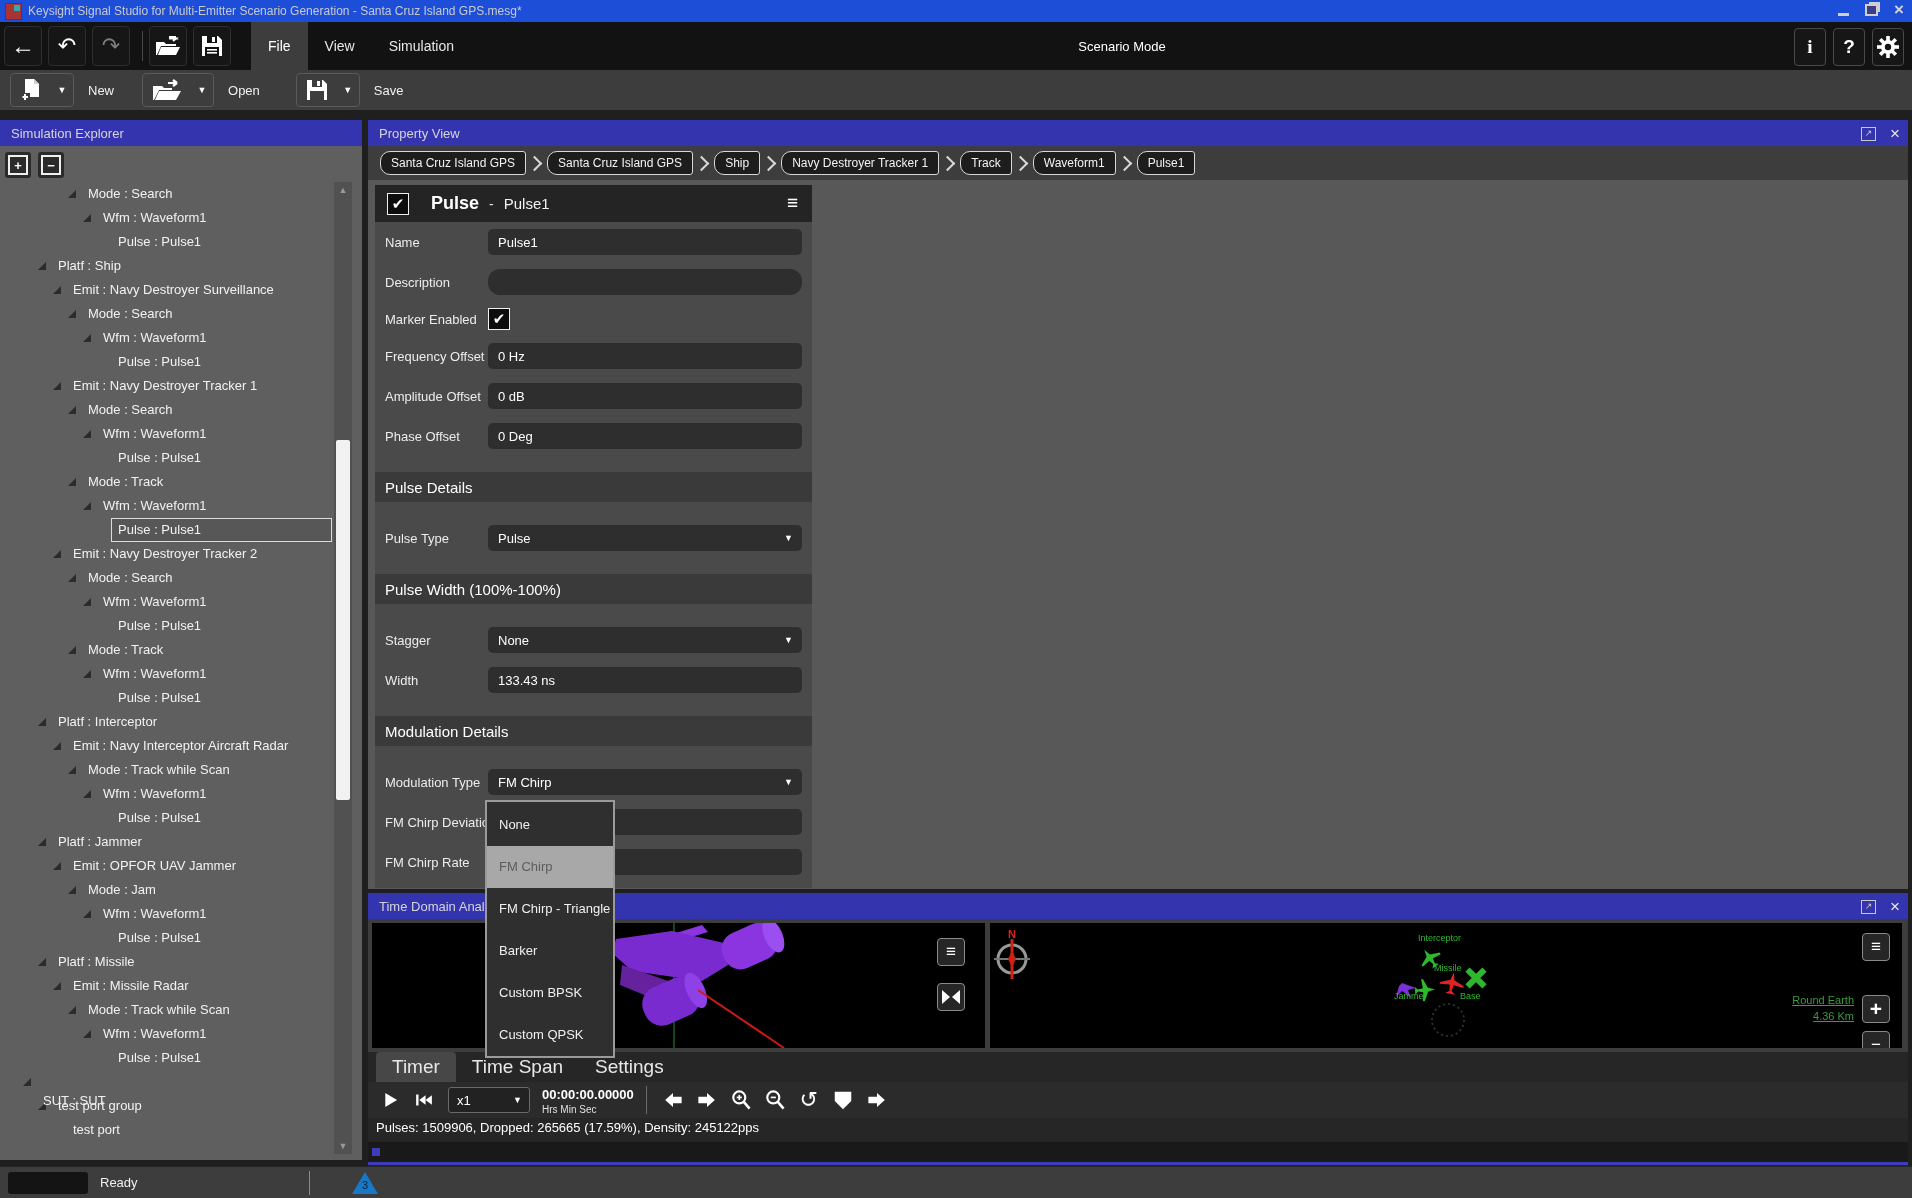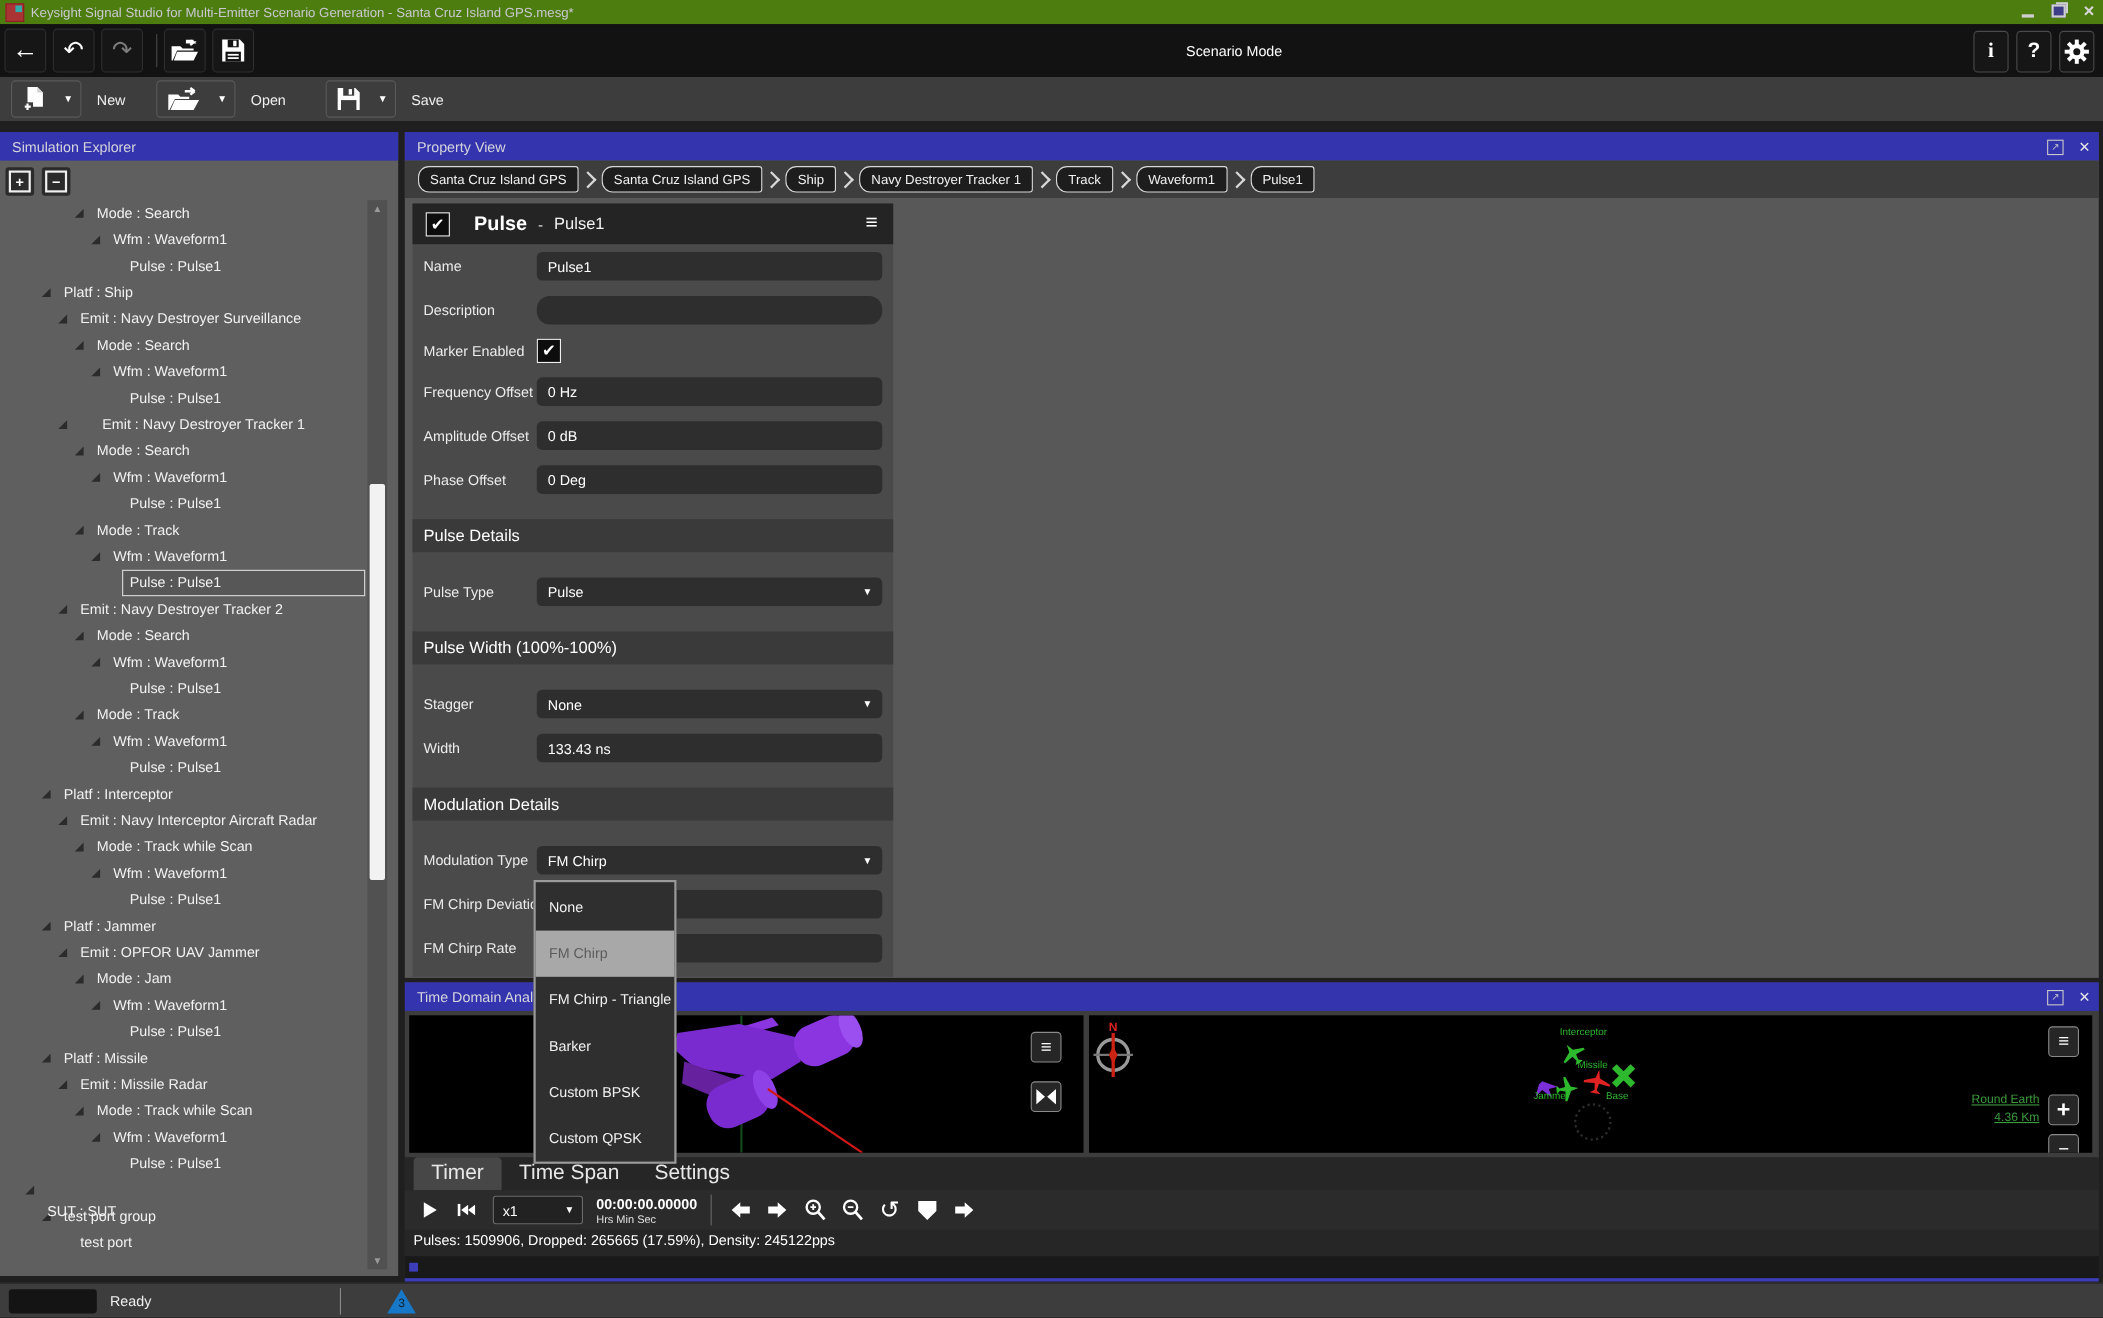--- a/index.html
+++ b/index.html
@@ -1,19 +1,19 @@
 <!DOCTYPE html>
 <html><head>
 <meta charset="utf-8">
 <style>
   html,body{margin:0;padding:0;background:#1f1f1f;font-family:"Liberation Sans",sans-serif;}
   #app{position:relative;width:1912px;height:1198px;overflow:hidden;background:#1f1f1f;color:#fff;}
 
   
-  .titlebar{position:absolute;left:0;top:0;width:1912px;height:22px;background:#4d7c0f;}
+  .titlebar{position:absolute;left:0;top:0;width:1912px;height:22px;background:#1d4ed8;}
   .app-icon{position:absolute;left:5px;top:3px;width:15px;height:15px;background:#a33;border:1px solid #822;}
   .app-icon i{position:absolute;right:1px;top:1px;width:6px;height:6px;background:#3aa;display:block;}
   .title-text{position:absolute;left:28px;top:4px;font-size:12px;color:#c9c9cf;white-space:nowrap;}
   .win-btns{position:absolute;right:4px;top:2px;display:flex;gap:10px;align-items:center;}
   .win-btn{width:18px;height:16px;display:flex;align-items:center;justify-content:center;color:#d6d6d6;font-size:13px;}
   .min-glyph{width:11px;height:9px;border-bottom:3px solid #cfcfcf;}
   .restore-glyph{width:9px;height:8px;border:2px solid #cfcfcf;background:#3e3e88;box-shadow:3px -3px 0 -1px #cfcfcf;}
 
   
   .toolbar1{position:absolute;left:0;top:22px;width:1912px;height:48px;background:#121212;display:flex;align-items:center;}
@@ -164,20 +164,25 @@
     <span class="tb-btn">
       <svg width="24" height="24" viewBox="0 0 24 24">
           <path d="M2 2 h16 l4 4 v16 H2 z" fill="#fff"></path>
           <rect x="7" y="2" width="10" height="7" fill="#121212"></rect>
           <rect x="12" y="3" width="3" height="5" fill="#fff"></rect>
           <rect x="5" y="13" width="14" height="9" fill="#121212"></rect>
           <rect x="7" y="15" width="10" height="1.6" fill="#fff"></rect>
           <rect x="7" y="18" width="10" height="1.6" fill="#fff"></rect>
         </svg>
     </span>
+    <div id="menu-tabs">
+        <div class="menu-tab active">File</div>
+        <div class="menu-tab">View</div>
+        <div class="menu-tab">Simulation</div>
+      </div>
     <span class="scenario-mode">Scenario Mode</span>
     <span class="tb-right">
       <span class="tb-btn">
           <span class="info-i">i</span>
         </span>
       <span class="tb-btn">
           <span class="help-q">?</span>
         </span>
       <span class="tb-btn">
         <svg width="24" height="24" viewBox="0 0 24 24">
@@ -278,21 +283,21 @@
         </div>
         <div class="tree-row">
           <span class="tree-arrow" style="left: 83px;"></span>
           <span class="tree-label" style="left: 103px;">Wfm : Waveform1</span>
         </div>
         <div class="tree-row">
           <span class="tree-label" style="left: 118px;">Pulse : Pulse1</span>
         </div>
         <div class="tree-row">
           <span class="tree-arrow" style="left: 53px;"></span>
-          <span class="tree-label" style="left: 73px; margin-left: 20px;">Emit : Navy Destroyer Tracker 1</span>
+          <span class="tree-label" style="left: 73px;">Emit : Navy Destroyer Tracker 1</span>
         </div>
         <div class="tree-row">
           <span class="tree-arrow" style="left: 68px;"></span>
           <span class="tree-label" style="left: 88px;">Mode : Search</span>
         </div>
         <div class="tree-row">
           <span class="tree-arrow" style="left: 83px;"></span>
           <span class="tree-label" style="left: 103px;">Wfm : Waveform1</span>
         </div>
         <div class="tree-row">

